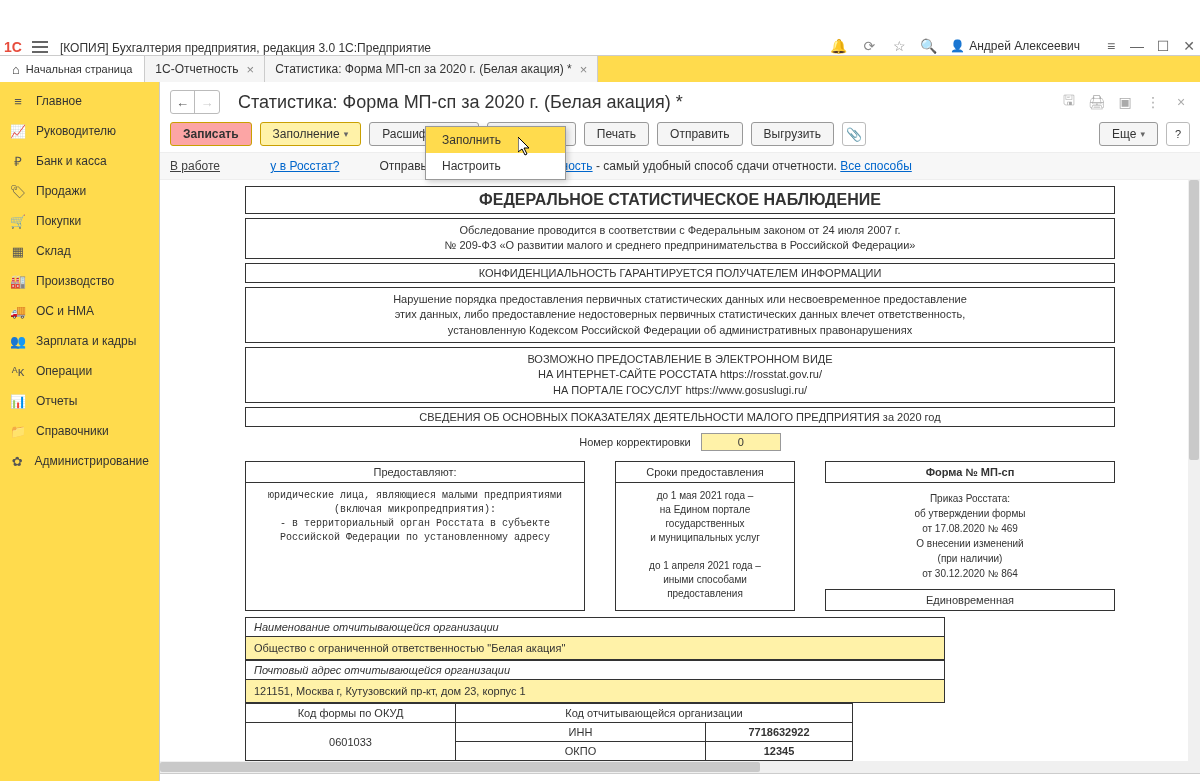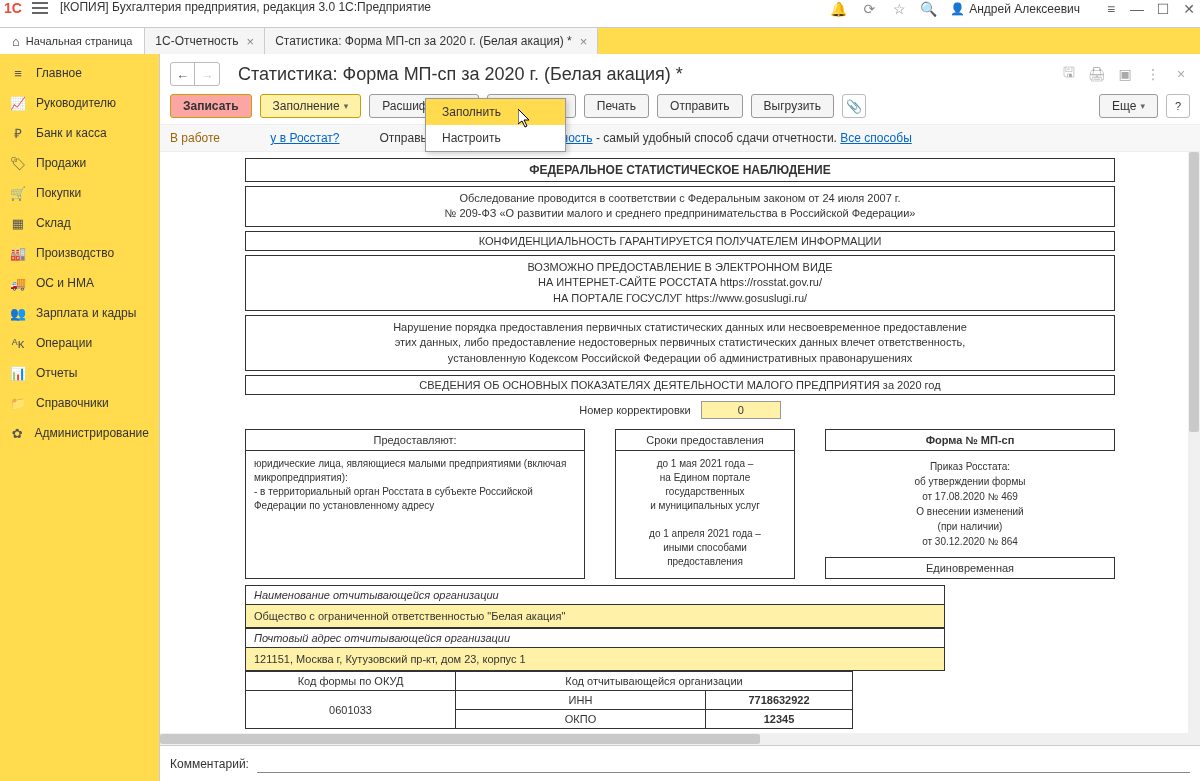--- a/index.html
+++ b/index.html
@@ -1,19 +1,19 @@
 <!DOCTYPE html>
 <html><head>
   <meta charset="utf-8">
   <style>
     * { box-sizing: border-box; margin: 0; padding: 0; font-family: Arial, sans-serif; }
     body { background: #fff; font-size: 11px; color: #333; overflow: hidden; width: 1200px; height: 781px; position: relative; }
     
     
-    .titlebar { height: 28px; background: #fff; border-bottom: 1px solid #ccc; display: flex; align-items: flex-start; padding: 0 4px; }
+    .titlebar { height: 28px; background: #fff; border-bottom: 1px solid #ccc; display: flex; align-items: flex-end; padding: 0 4px; margin-top: 28px; }
     .logo-wrap { display: flex; align-items: center; gap: 10px; margin-right: 12px; }
     .logo { color: #e74c3c; font-weight: bold; font-size: 14px; }
     .menu-icon { width: 16px; height: 12px; display: flex; flex-direction: column; justify-content: space-between; cursor: pointer; }
     .menu-icon span { height: 2px; background: #666; }
     .title-text { flex: 1; color: #333; font-size: 12px; }
     .titlebar-right { display: flex; align-items: center; gap: 12px; }
     .tico { width: 18px; height: 18px; display: flex; align-items: center; justify-content: center; color: #888; cursor: pointer; font-size: 14px; }
     .user-btn { display: flex; align-items: center; gap: 4px; font-size: 12px; color: #333; cursor: pointer; }
     .winctrls { display: flex; gap: 12px; margin-left: 12px; }
     .winbtn { width: 14px; height: 14px; display: flex; align-items: center; justify-content: center; cursor: pointer; color: #666; font-size: 14px; }
@@ -51,36 +51,36 @@
     .btn { border: 1px solid #999; border-radius: 3px; padding: 4px 12px; background: #f5f5f5; cursor: pointer; font-size: 12px; display: flex; align-items: center; gap: 4px; }
     .btn-primary { background: #fca5a5; border-color: #c9a002; font-weight: bold; }
     .btn-active { background: #fff2a8; border-color: #c9a002; }
     .dd-arrow { font-size: 9px; color: #666; }
     .btn-r { margin-left: auto; }
     .attach { width: 24px; height: 24px; border: 1px solid #bbb; border-radius: 3px; display: flex; align-items: center; justify-content: center; cursor: pointer; font-size: 13px; }
     .q-btn { width: 24px; height: 24px; border: 1px solid #bbb; border-radius: 3px; display: flex; align-items: center; justify-content: center; cursor: pointer; }
     
     
     .linkrow { display: flex; align-items: center; padding: 6px 10px; gap: 40px; font-size: 12px; background: #f7f7f7; border-top: 1px solid #eee; border-bottom: 1px solid #eee;}
-    .link-u { color: #a16207; cursor: pointer; }
+    .link-u { text-decoration: underline; color: #404040; cursor: pointer; }
     .link-blue { color: #0066cc; text-decoration: underline; cursor: pointer; }
     
     
     .docwrap { flex: 1; overflow: auto; padding: 6px; position: relative; }
     .doc { margin: 0 auto; width: 870px; }
     
-    .box-title { border: 1px solid #333; padding: 4px; text-align: center; font-weight: bold; font-size: 12px; margin-bottom: 4px; }
+    .box-title { border: 1px solid #333; padding: 4px; text-align: center; font-weight: bold; font-size: 16px; margin-bottom: 4px; }
     .box-sub { border: 1px solid #333; padding: 4px 12px; text-align: center; font-size: 11px; margin-bottom: 4px; line-height: 1.4; }
     .box-thin { border: 1px solid #333; padding: 3px; text-align: center; font-size: 11px; margin-bottom: 4px; }
     
     .three-col { display: grid; grid-template-columns: 340px 180px 1fr; gap: 30px; margin-bottom: 6px; }
     .tcell { border: 1px solid #333; text-align: center; font-size: 11px; }
     .tcell-h { padding: 4px; border-bottom: 1px solid #333; }
     .tcell-b { padding: 6px 8px; font-size: 10px; line-height: 1.4; }
-    .tcell-b.l { text-align: left; }
+    .tcell-b.l { text-align: center; font-family: Liberation Mono, monospace; }
     .form-no { border: 1px solid #333; padding: 4px; text-align: center; font-weight: bold; }
     .form-info { text-align: center; font-size: 10px; padding: 8px 4px; line-height: 1.5; }
     .one-time { border: 1px solid #333; padding: 4px; text-align: center; }
     
     .corr-row { display: flex; justify-content: center; align-items: center; gap: 10px; margin: 6px 0 10px; font-size: 11px; }
     .corr-input { background: #fff2a8; border: 1px solid #999; width: 80px; text-align: center; padding: 2px; }
     
     .label-row { border: 1px solid #333; padding: 3px 8px; font-size: 11px; font-style: italic; }
     .value-row { border: 1px solid #333; border-top: none; padding: 5px 8px; font-size: 11px; background: #fff2a8; }
     
@@ -273,26 +273,26 @@
         <span>Отправьте отчет через </span><span class="link-blue">1С-Отчетность</span><span> - самый удобный способ сдачи отчетности. </span><span class="link-blue">Все способы</span>
       </span>
     </div>
 
     <div class="docwrap">
       <div class="doc">
         <div class="box-title">ФЕДЕРАЛЬНОЕ СТАТИСТИЧЕСКОЕ НАБЛЮДЕНИЕ</div>
         <div class="box-sub" style="white-space: pre-line;">Обследование проводится в соответствии с Федеральным законом от 24 июля 2007 г.
 № 209-ФЗ «О развитии малого и среднего предпринимательства в Российской Федерации»</div>
         <div class="box-thin">КОНФИДЕНЦИАЛЬНОСТЬ ГАРАНТИРУЕТСЯ ПОЛУЧАТЕЛЕМ ИНФОРМАЦИИ</div>
+        <div class="box-sub" style="white-space: pre-line;">Нарушение порядка предоставления первичных статистических данных или несвоевременное предоставление
+этих данных, либо предоставление недостоверных первичных статистических данных влечет ответственность,
+установленную Кодексом Российской Федерации об административных правонарушениях</div>
         <div class="box-sub" style="white-space: pre-line;">ВОЗМОЖНО ПРЕДОСТАВЛЕНИЕ В ЭЛЕКТРОННОМ ВИДЕ
 НА ИНТЕРНЕТ-САЙТЕ РОССТАТА   https://rosstat.gov.ru/
 НА ПОРТАЛЕ ГОСУСЛУГ   https://www.gosuslugi.ru/</div>
-        <div class="box-sub" style="white-space: pre-line;">Нарушение порядка предоставления первичных статистических данных или несвоевременное предоставление
-этих данных, либо предоставление недостоверных первичных статистических данных влечет ответственность,
-установленную Кодексом Российской Федерации об административных правонарушениях</div>
         <div class="box-thin">СВЕДЕНИЯ ОБ ОСНОВНЫХ ПОКАЗАТЕЛЯХ ДЕЯТЕЛЬНОСТИ МАЛОГО ПРЕДПРИЯТИЯ   за 2020 год</div>
 
         <div class="corr-row">
           <span>Номер корректировки</span>
           <span class="corr-input">0</span>
         </div>
 
         <div class="three-col">
           <div class="tcell">
             <div class="tcell-h">Предоставляют:</div>

